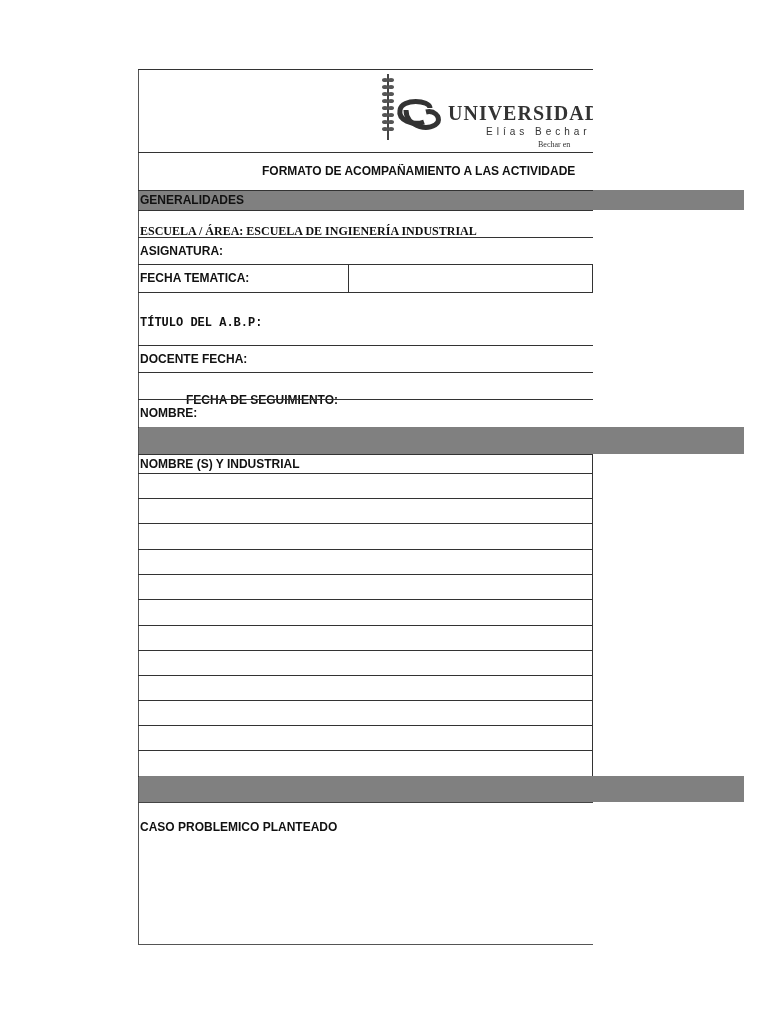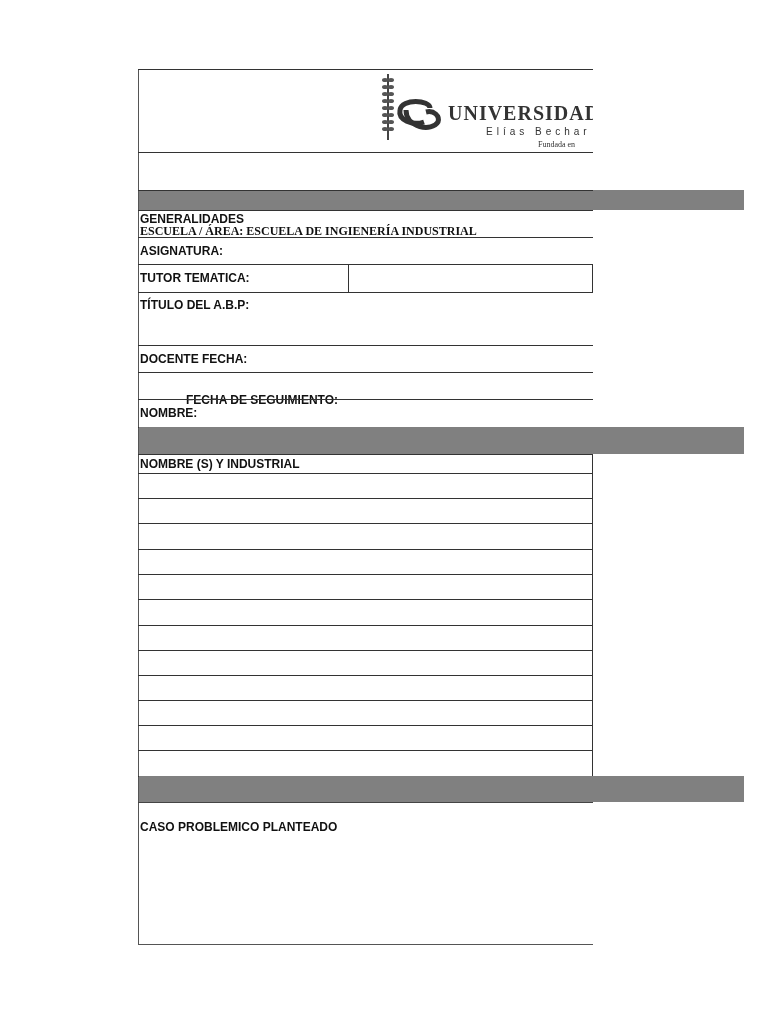--- a/index.html
+++ b/index.html
@@ -66,45 +66,46 @@
         <ellipse cx="7" cy="52" rx="3" ry="2"></ellipse>
           <ellipse cx="13" cy="52" rx="3" ry="2"></ellipse>
         <ellipse cx="7" cy="59" rx="3" ry="2"></ellipse>
           <ellipse cx="13" cy="59" rx="3" ry="2"></ellipse>
       </g>
       <path d="M52 38 C52 30, 24 28, 22 40 C20 50, 34 56, 46 52" fill="none" stroke="#333" stroke-width="5"></path>
       <path d="M28 40 C28 58, 54 62, 60 52 C62 46, 56 40, 48 42" fill="none" stroke="#333" stroke-width="5"></path>
     </svg>
     <div class="logo-univ">UNIVERSIDAD</div>
     <div class="logo-sub">Elías Bechar</div>
-    <div class="logo-founded">Fundada en</div>
+    <div class="logo-founded">Bechar en</div>
   </div>
 
   <div class="hline" style="top:152px;"></div>
 
+  <div class="title">FORMATO DE ACOMPAÑAMIENTO A LAS ACTIVIDADE</div>
 
   <div class="band" style="top:190px; height:20px;"></div>
   <div class="hline" style="top:190px;"></div>
-  <div class="label" style="top:193px;margin-top:19px;">GENERALIDADES</div>
+  <div class="label" style="top:193px;">GENERALIDADES</div>
   <div class="hline" style="top:210px;"></div>
 
   <div class="label" style="top:224px;font-family:Liberation Serif, serif;">ESCUELA / ÁREA: ESCUELA DE INGIENERÍA INDUSTRIAL</div>
   <div class="hline" style="top:237px;"></div>
 
   <div class="label" style="top:244px;">ASIGNATURA:</div>
   <div class="input-area" style="left:230px; top:238px; width:362px; height:25px;"></div>
   <div class="hline" style="top:264px;"></div>
 
-  <div class="label" style="top:271px;">TUTOR TEMATICA:</div>
+  <div class="label" style="top:271px;">FECHA TEMATICA:</div>
   <div class="vline" style="left:348px; top:264px; height:28px;"></div>
   <div class="vline" style="left:592px; top:264px; height:28px;"></div>
   <div class="input-area" style="left:349px; top:265px; width:243px; height:26px;"></div>
   <div class="hline" style="top:292px;"></div>
 
-  <div class="label" style="top:298px;">TÍTULO DEL A.B.P:</div>
+  <div class="label" style="top:316px;font-family:Liberation Mono, monospace;">TÍTULO DEL A.B.P:</div>
   <div class="input-area" style="left:260px; top:293px; width:332px; height:52px;"></div>
   <div class="hline" style="top:345px;"></div>
 
   <div class="label" style="top:352px;">DOCENTE FECHA:</div>
   <div class="input-area" style="left:255px; top:346px; width:337px; height:26px;"></div>
   <div class="hline" style="top:372px;"></div>
 
   <div class="label" style="top:393px;padding-left:46px;">FECHA DE SEGUIMIENTO:</div>
   <div class="input-area" style="left:300px; top:373px; width:292px; height:26px;"></div>
   <div class="hline" style="top:399px;"></div>

